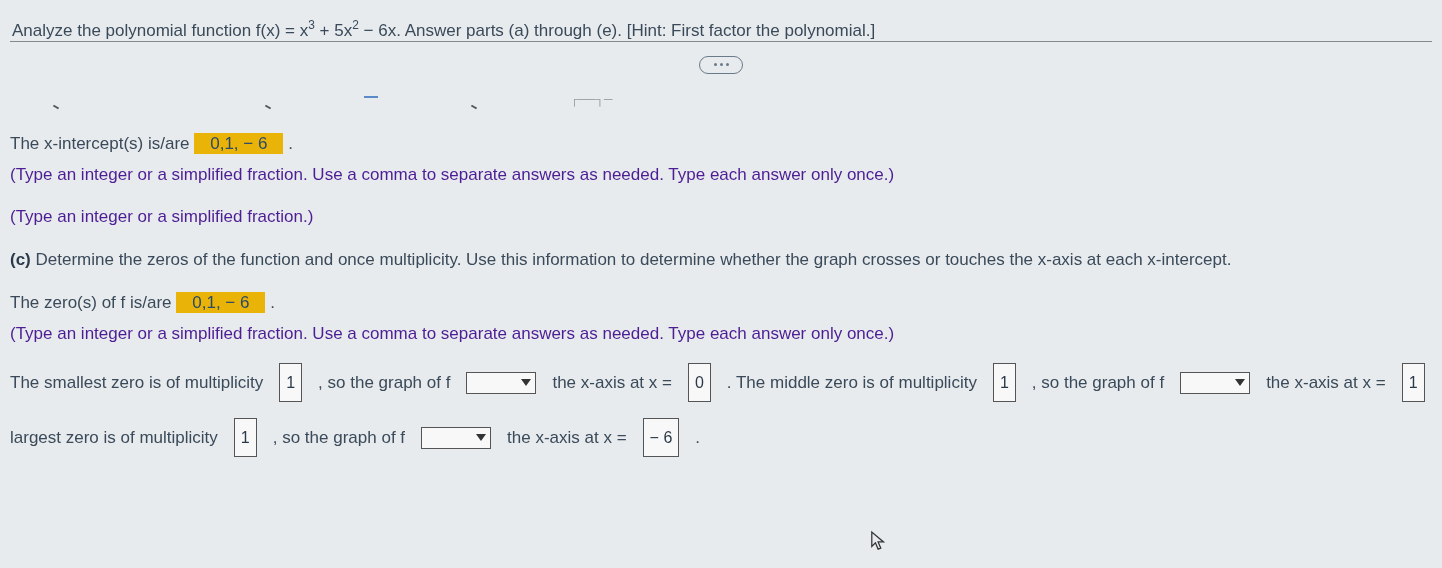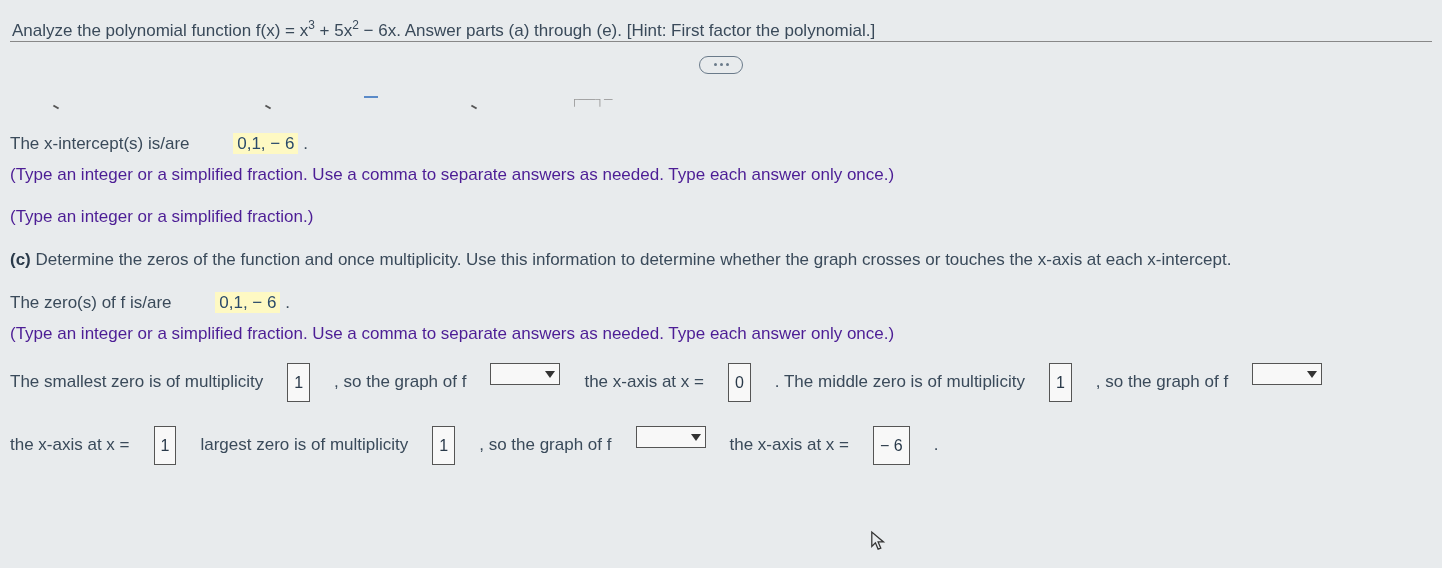--- a/index.html
+++ b/index.html
@@ -79,24 +79,23 @@
       margin-bottom: 14px;
       line-height: 1.7;
     }
     .block p {
       margin-bottom: 2px;
     }
     .hint {
       color: #4c1d95;
     }
     .highlight-answer {
-      background: #fef9c3;
-      padding: 1px 4px;
+      background: #eab308;
+      padding: 1px 16px;
       color: #2a4a6a;
-      margin-left: 39px;
     }
     .input-box {
       border: 1px solid #555;
       background: #f8f8f8;
       padding: 1px 6px;
       display: inline-block;
       min-width: 20px;
       text-align: center;
       color: #2a3a4a;
       font-size: 16px;
@@ -117,21 +116,22 @@
       height: 0;
       border-left: 5px solid transparent;
       border-right: 5px solid transparent;
       border-top: 7px solid #333;
       margin-left: 6px;
     }
     .fill-sentence {
       line-height: 2.2;
       display: flex;
       flex-wrap: wrap;
-      gap: 24px;
+      align-items: center;
+      gap: 16px;
     }
     .fill-sentence span, .fill-sentence div {
       white-space: nowrap;
     }
     .cursor-icon {
       position: absolute;
       left: 870px;
       top: 530px;
       width: 18px;
       height: 22px;

